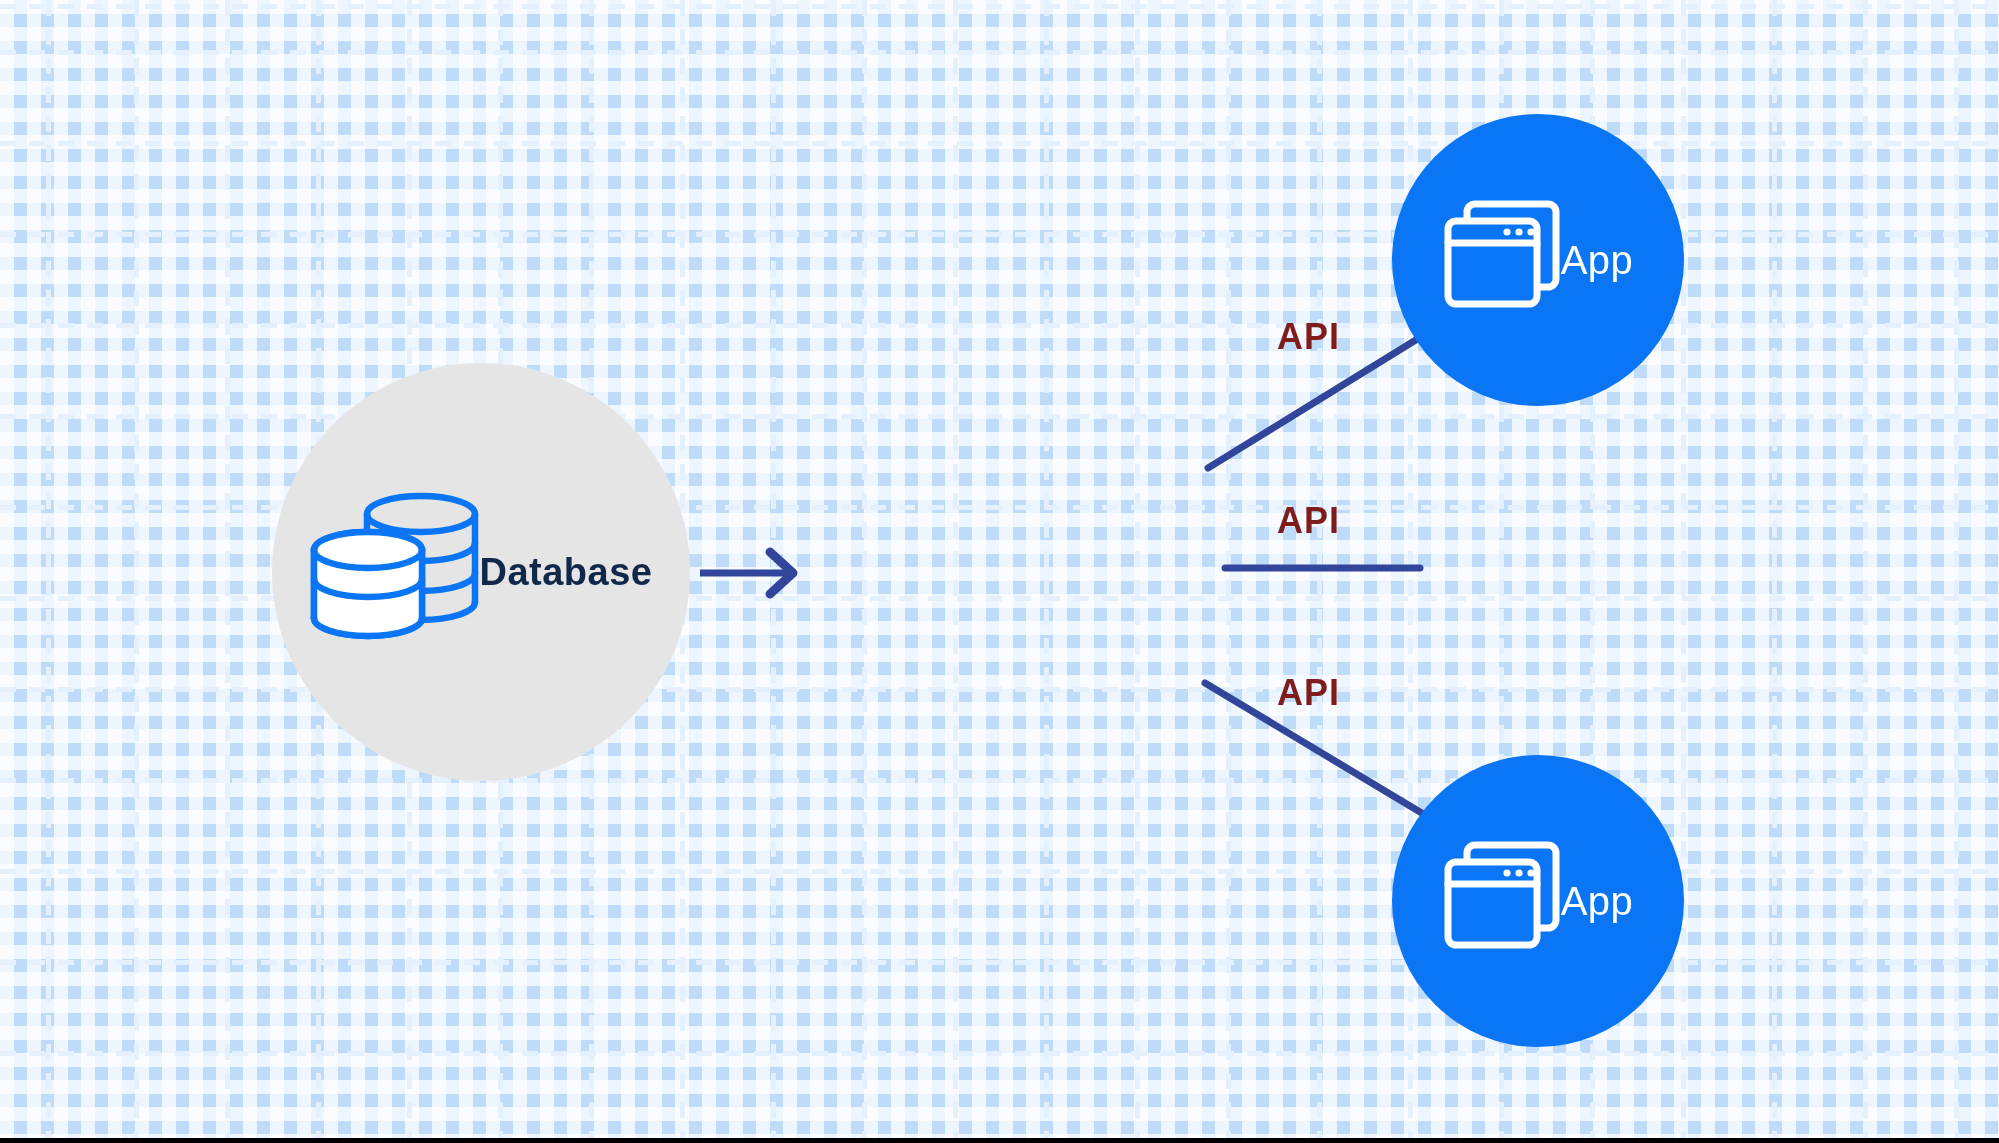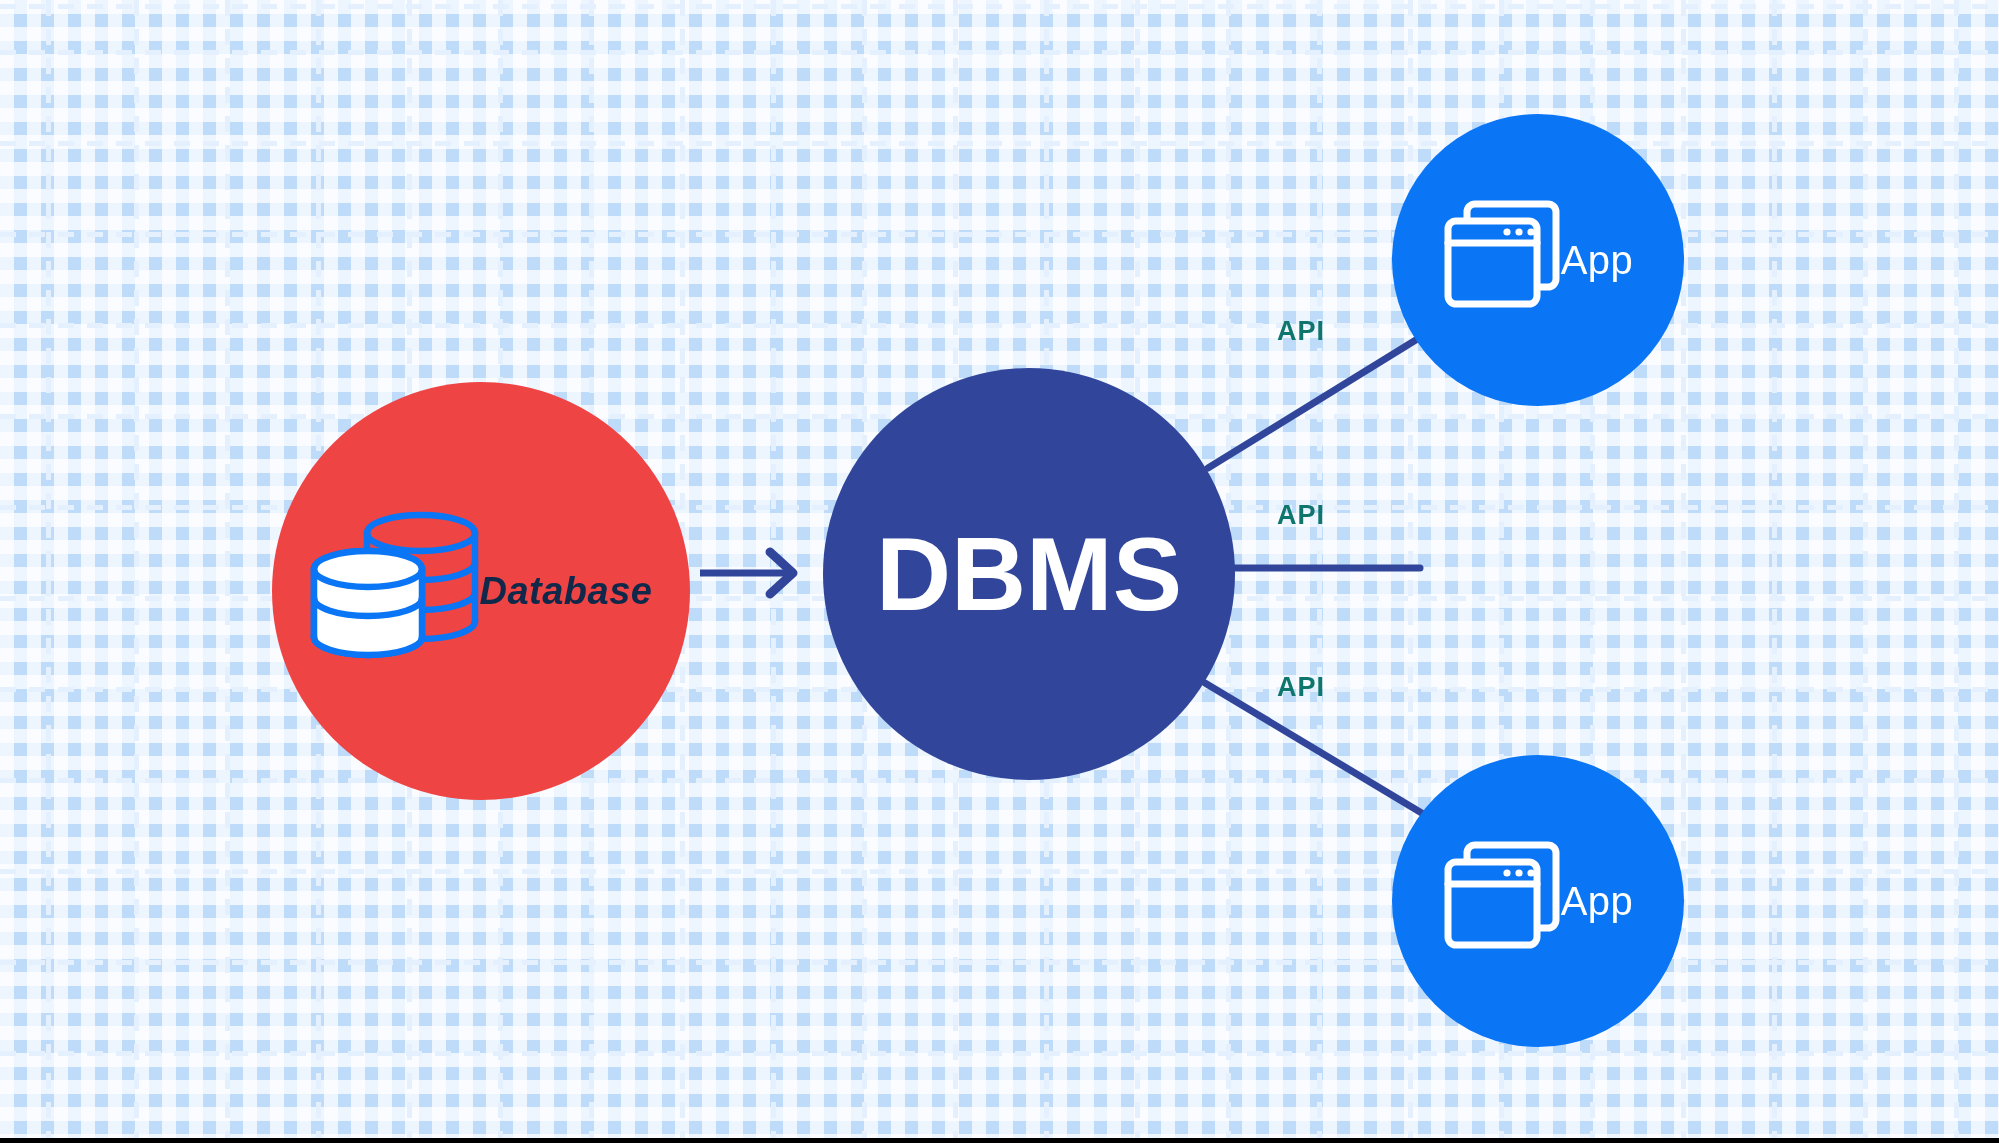--- a/index.html
+++ b/index.html
@@ -84,25 +84,24 @@
     border-radius: 50%;
     display: flex;
     flex-direction: row;
     align-items: center;
     justify-content: center;
     box-sizing: border-box;
   }
 
   #node-database {
     left: 272px;
-    top: 382px;
+    top: 363px;
     width: 418px;
     height: 418px;
-    background: #ef4444;
-    font-style: italic;
+    background: #e5e5e5;
   }
   #node-database .node-icon { margin-bottom: 10px; }
   #node-database .node-label {
     font-size: 38px;
     font-weight: 700;
     color: #10284a;
     letter-spacing: 0.5px;
   }
 
   #node-dbms {
@@ -134,23 +133,23 @@
   .node-blue .node-label {
     font-size: 40px;
     font-weight: 400;
     color: #ffffff;
     letter-spacing: 0.5px;
   }
 
   
   .api-label {
     position: absolute;
-    font-size: 27px;
+    font-size: 36px;
     font-weight: 700;
-    color: #0f766e;
+    color: #7f1d1d;
     letter-spacing: 1px;
   }
   #api-label-top    { left: 1277px; top: 316px; }
   #api-label-middle { left: 1277px; top: 500px; }
   #api-label-bottom { left: 1277px; top: 672px; }
 </style>
 </head>
 <body>
 
 <div id="stage">
@@ -197,23 +196,20 @@
         <ellipse cx="58" cy="60" rx="54" ry="18" fill="#ffffff"></ellipse>
         <path d="M4 60 V128"></path>
         <path d="M112 60 V128"></path>
         <path d="M4 128 a54 18 0 0 0 108 0"></path>
         <path d="M4 89 a54 18 0 0 0 108 0"></path>
       </svg>
     </div>
     <div class="node-label">Database</div>
   </div>
 
-  <div class="node" id="node-dbms">
-    <div class="node-label">DBMS</div>
-  </div>
 
   <div class="node node-blue" id="node-app-top">
     <div class="node-icon">
       <svg width="118" height="110" viewBox="0 0 118 110" fill="none" stroke="#ffffff" stroke-width="7" stroke-linecap="round" stroke-linejoin="round">
 
         <rect x="24" y="5" width="89" height="83" rx="8"></rect>
 
         <rect x="5" y="22" width="89" height="83" rx="8" fill="#0a75f5"></rect>
         <path d="M5 44 H94"></path>
         <circle cx="64" cy="33" r="3.6" fill="#ffffff" stroke="none"></circle>

